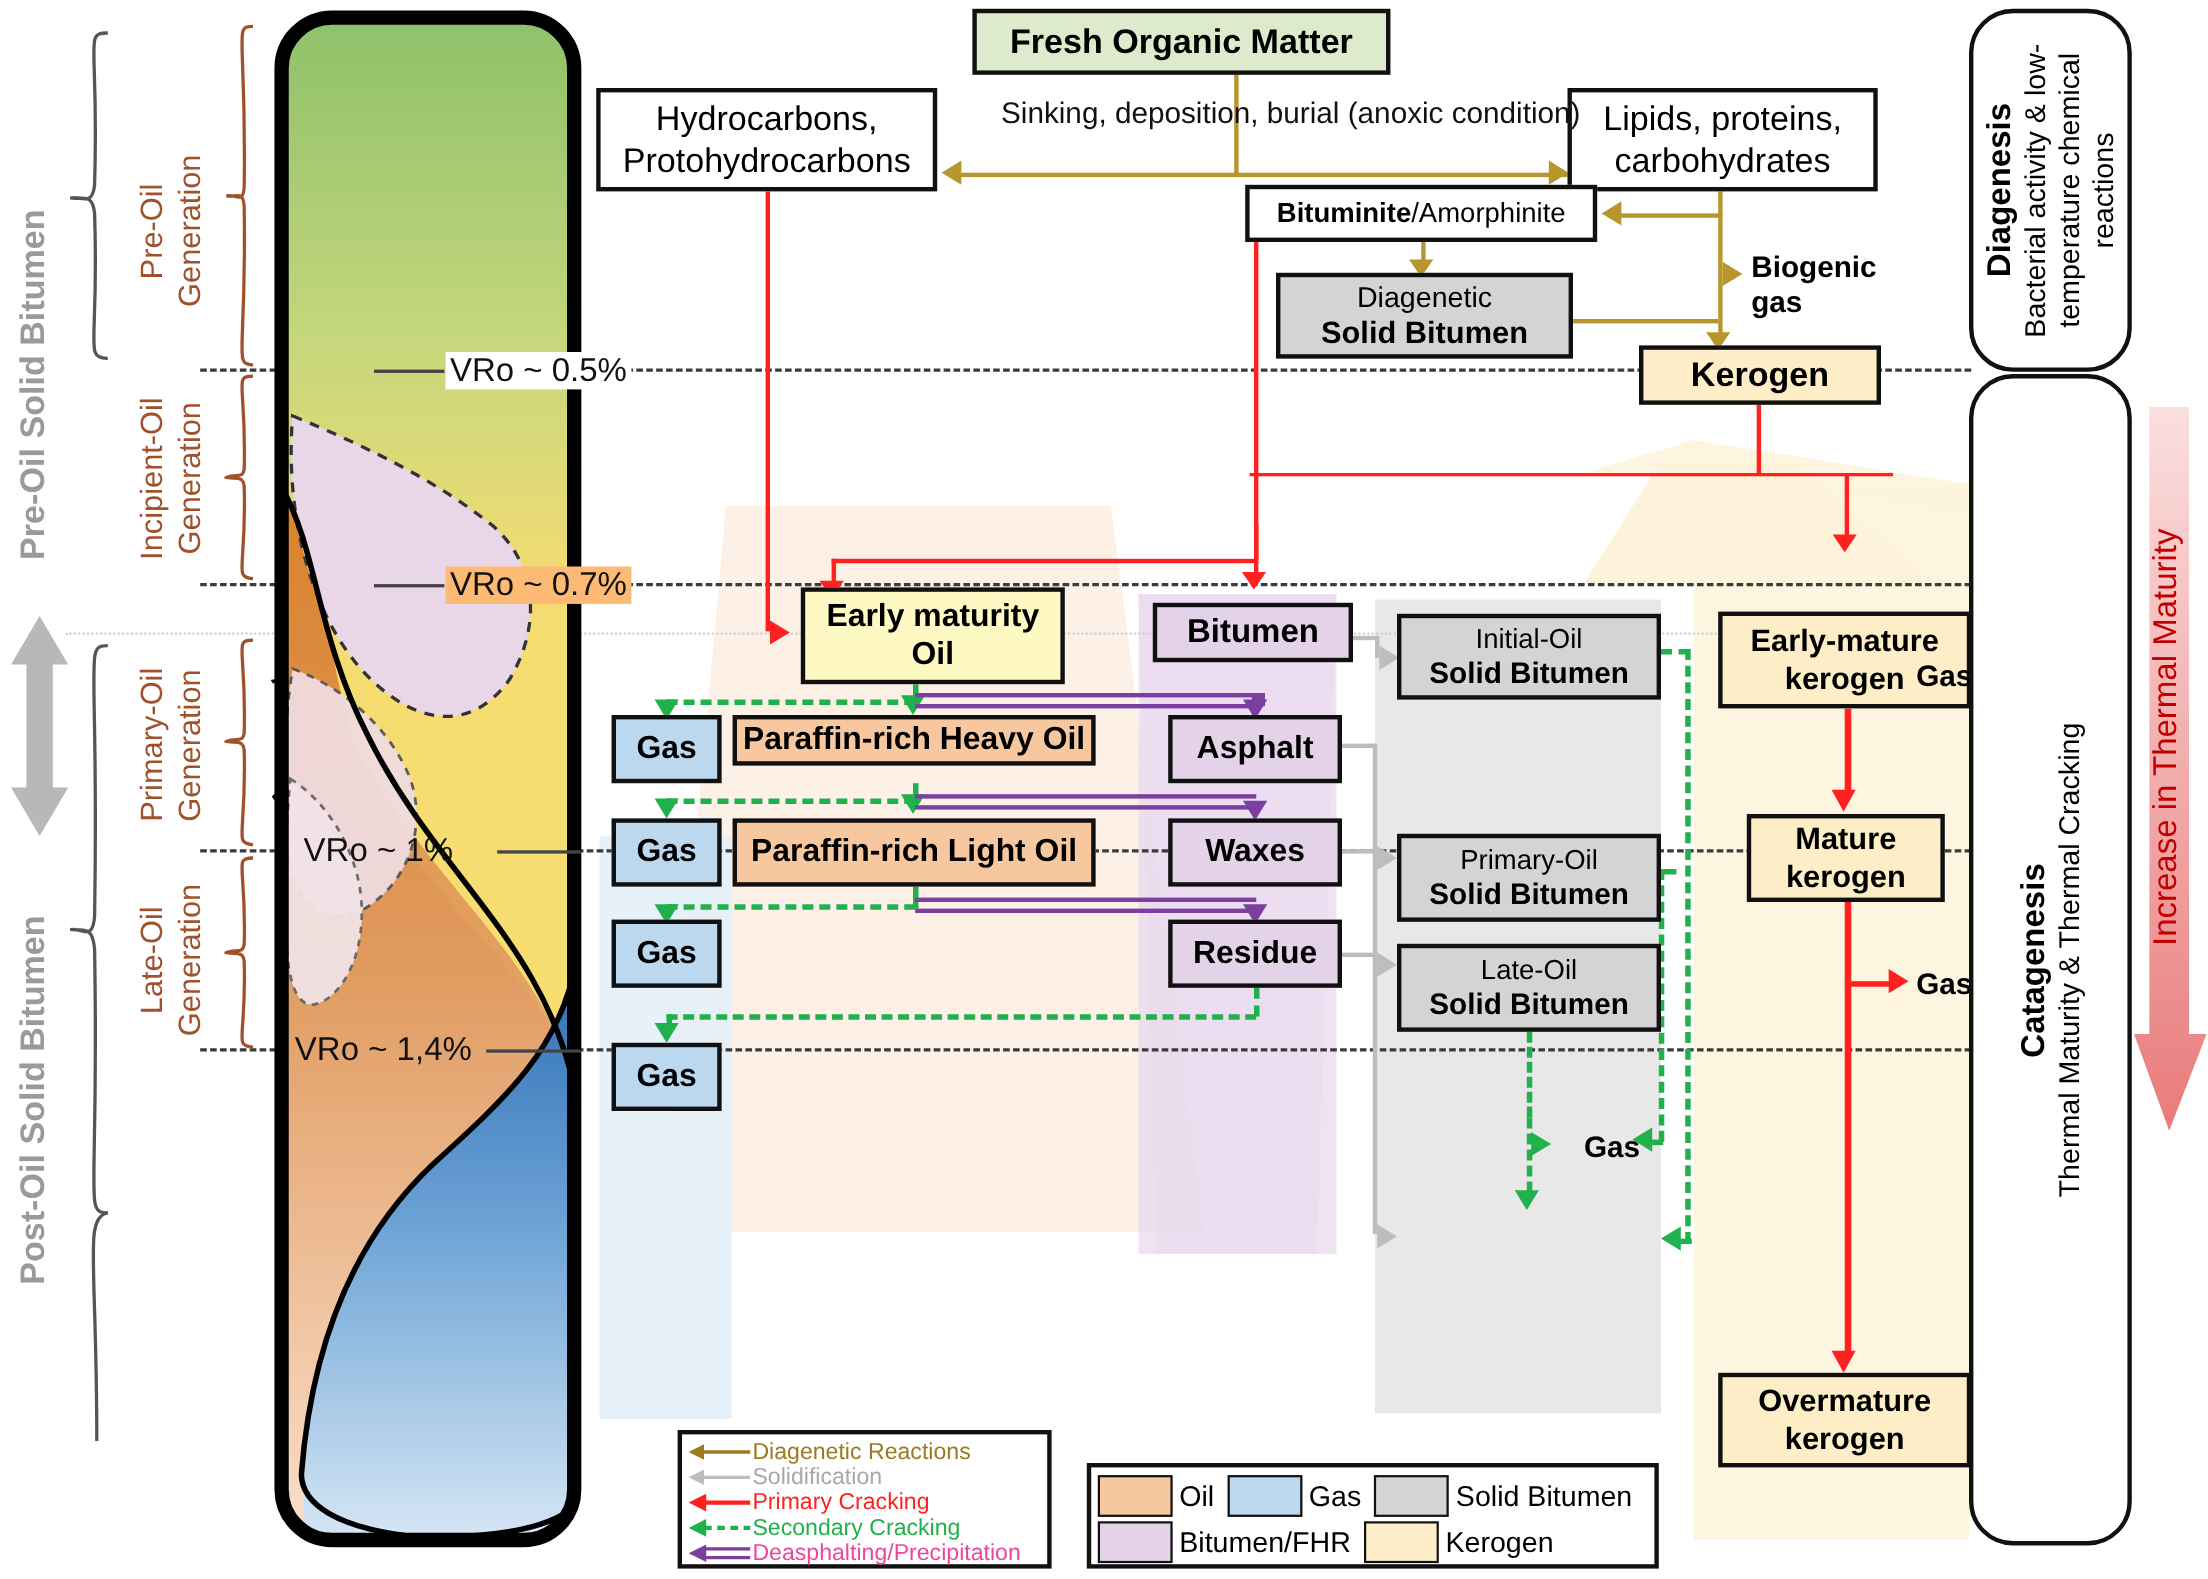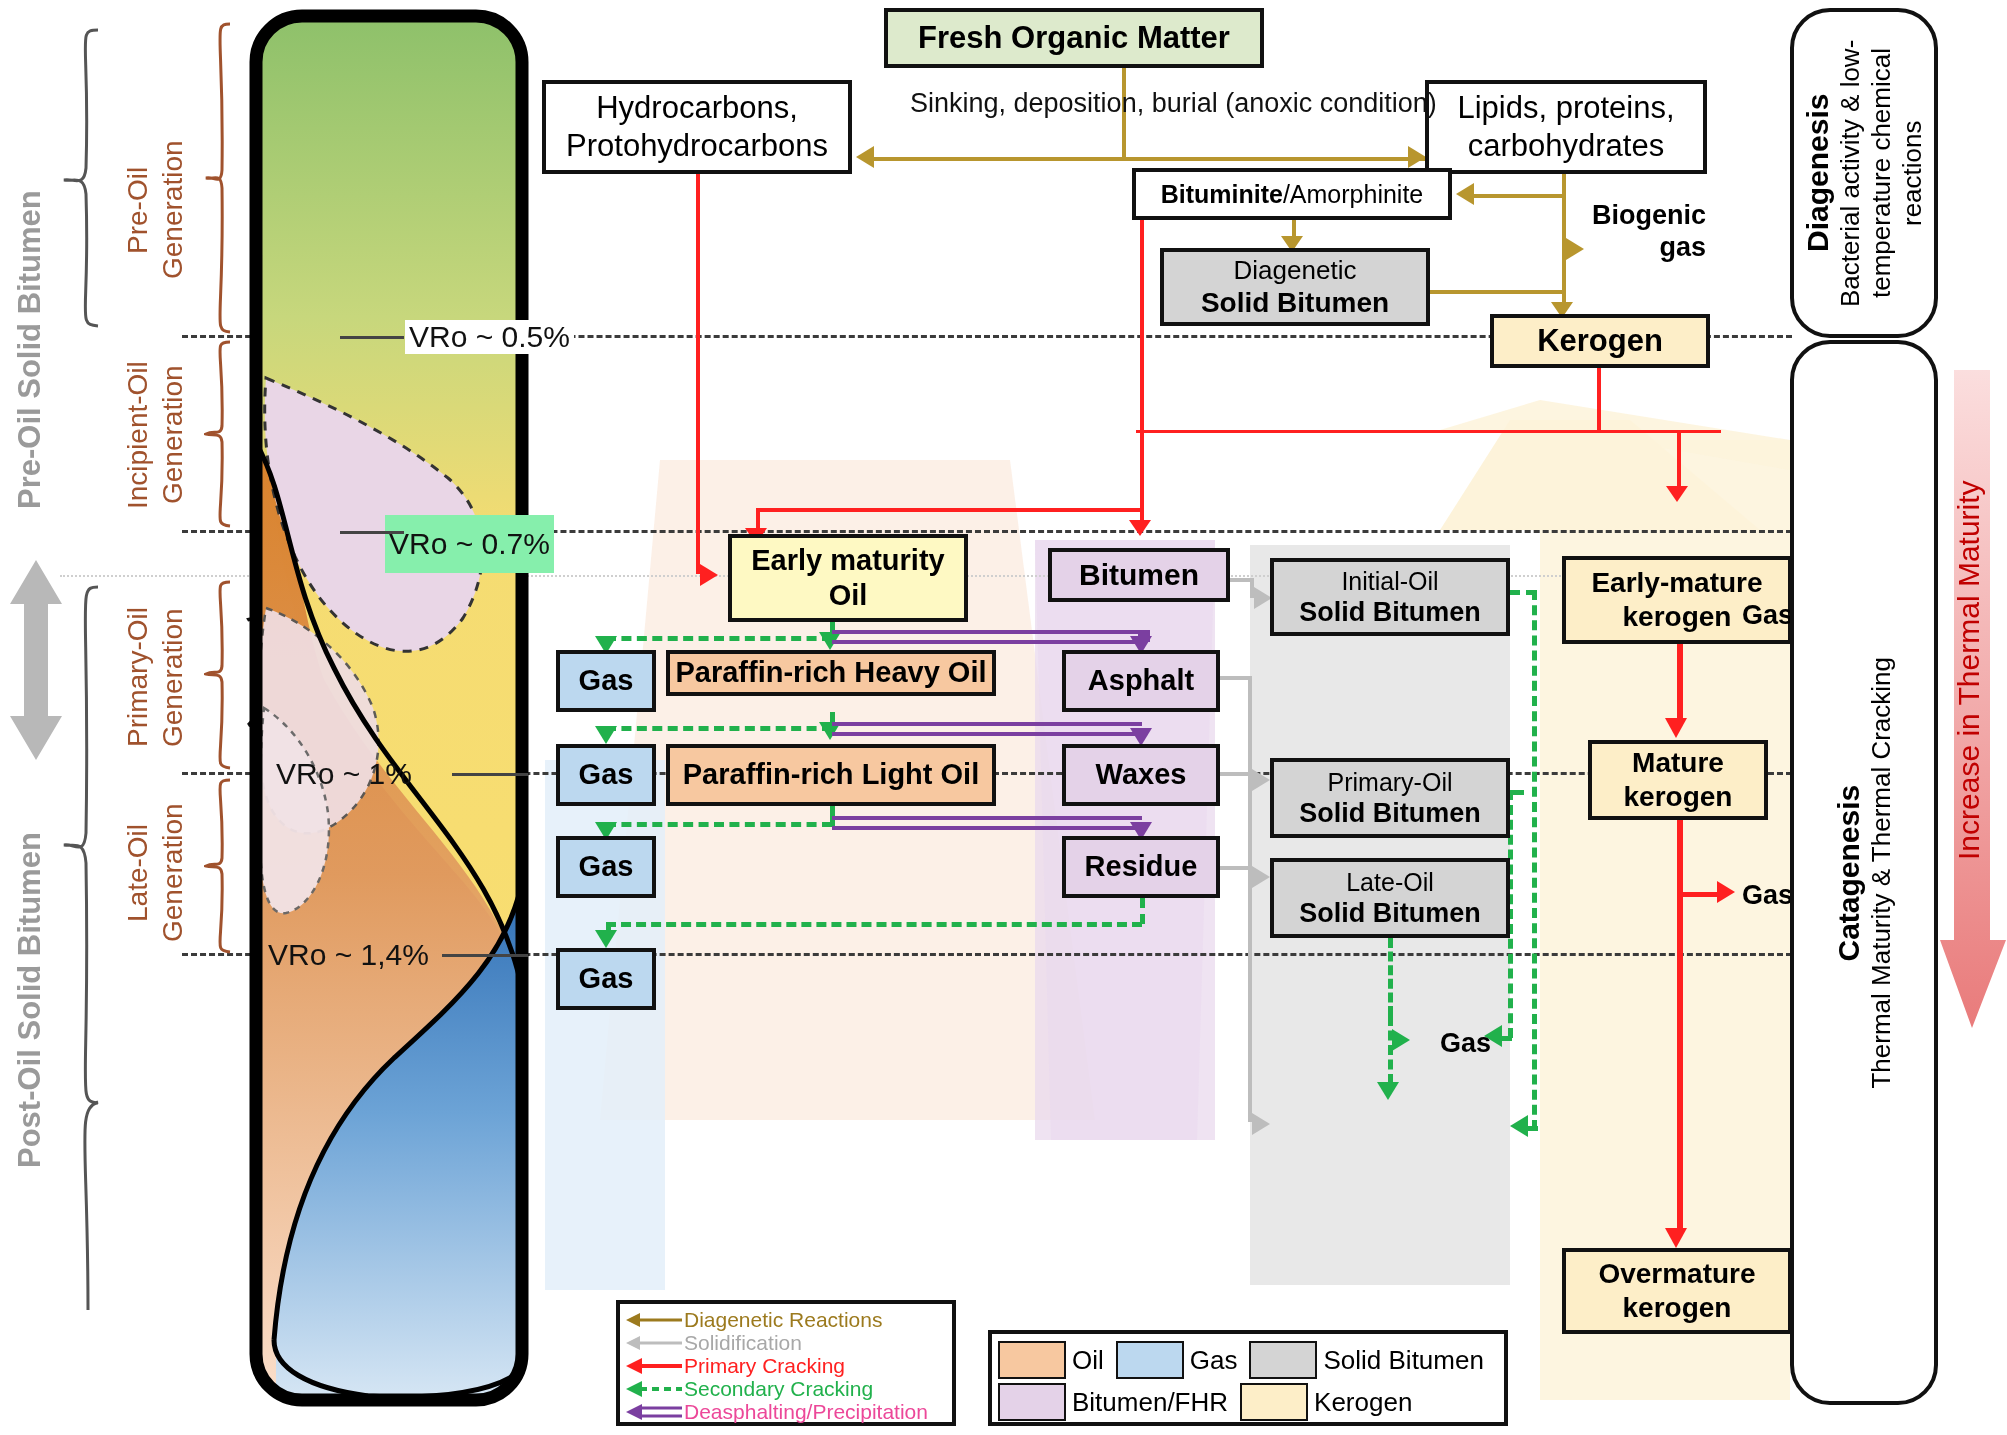--- a/index.html
+++ b/index.html
@@ -230,21 +230,21 @@
   <div class="maturity-line" style="left:182px;top:335px;width:1610px;"></div>
   <div class="maturity-line" style="left:182px;top:530px;width:1610px;"></div>
   <div class="maturity-line" style="left:182px;top:772px;width:1610px;"></div>
   <div class="maturity-line" style="left:182px;top:953px;width:1610px;"></div>
   <div class="faint-line" style="left:60px;top:575px;width:1740px;"></div>
 
   <div class="abs" style="left:405px;top:320px;font-size:30px;color:#111;background:#fff;padding:0 4px;z-index:14;">
     <span>VRo ~ 0.5%</span></div>
   <div class="ln h abs" style="left:340px;top:336px;width:64px;border-top-width:3px;border-color:#444;z-index:14;"></div>
 
-  <div class="abs" style="left:385px;top:515px;font-size:30px;color:#111;background:#86efac;padding:12px 4px;z-index:14;">
+  <div class="abs" style="left:405px;top:515px;font-size:30px;color:#111;background:#fdba74;padding:0 4px;z-index:14;">
     <span>VRo ~ 0.7%</span></div>
   <div class="ln h abs" style="left:340px;top:531px;width:64px;border-top-width:3px;border-color:#444;z-index:14;"></div>
 
   <div class="abs" style="left:276px;top:757px;font-size:30px;color:#111;z-index:14;">
     <span>VRo ~ 1%</span></div>
   <div class="ln h abs" style="left:452px;top:773px;width:76px;border-top-width:3px;border-color:#444;z-index:14;"></div>
 
   <div class="abs" style="left:268px;top:938px;font-size:30px;color:#111;z-index:14;">
     <span>VRo ~ 1,4%</span></div>
   <div class="ln h abs" style="left:442px;top:954px;width:86px;border-top-width:3px;border-color:#444;z-index:14;"></div>
@@ -275,21 +275,21 @@
   <div class="node" style="left:1132px;top:168px;width:320px;height:52px;font-size:25px;flex-direction:row;">
     <span class="b">Bituminite</span>
       <span>/Amorphinite</span>
   </div>
 
   <div class="node" style="left:1160px;top:248px;width:270px;height:78px;background:#d4d4d4;font-size:26px;line-height:1.2;">
     <span class="l1">Diagenetic</span>
     <span class="l2 b" style="font-size:28px;">Solid Bitumen</span>
   </div>
 
-  <div class="abs" style="left:1592px;top:200px;font-size:27px;font-weight:700;text-align:right;line-height:1.18;z-index:22;">
+  <div class="abs" style="left:1592px;top:228px;font-size:27px;font-weight:700;text-align:left;line-height:1.18;z-index:22;">
     <span>Biogenic</span><br><span>gas</span>
   </div>
 
   <div class="node" style="left:1490px;top:314px;width:220px;height:54px;background:#fdeec8;font-size:31px;font-weight:700;">
     <span class="l1">Kerogen</span>
   </div>
 
   <div class="ln v" style="left:1562px;top:174px;height:22px;border-left-width:4px;border-color:#b8962e;"></div>
   <div class="ln h" style="left:1470px;top:194px;width:94px;border-top-width:4px;border-color:#b8962e;"></div>
   <div class="ah ah-l" style="left:1456px;top:183px;border-right:18px solid #b8962e;"></div>

